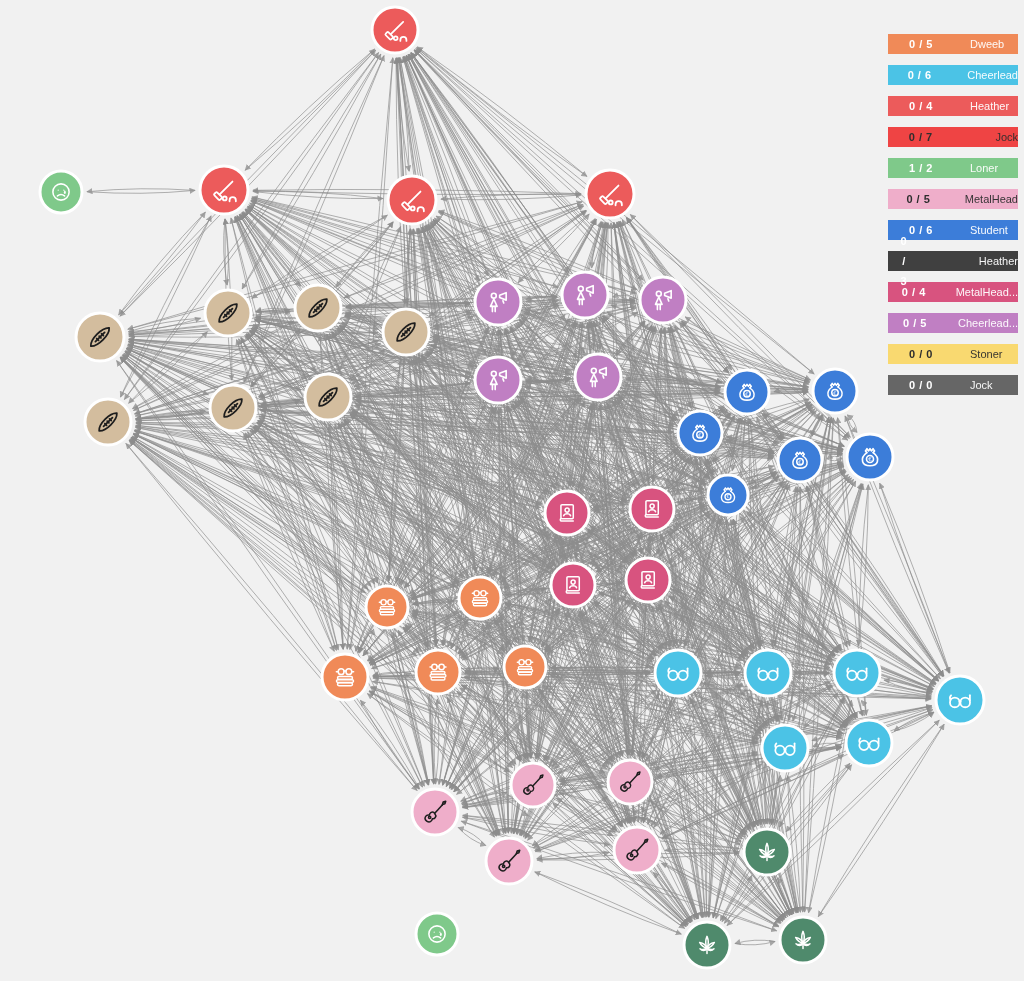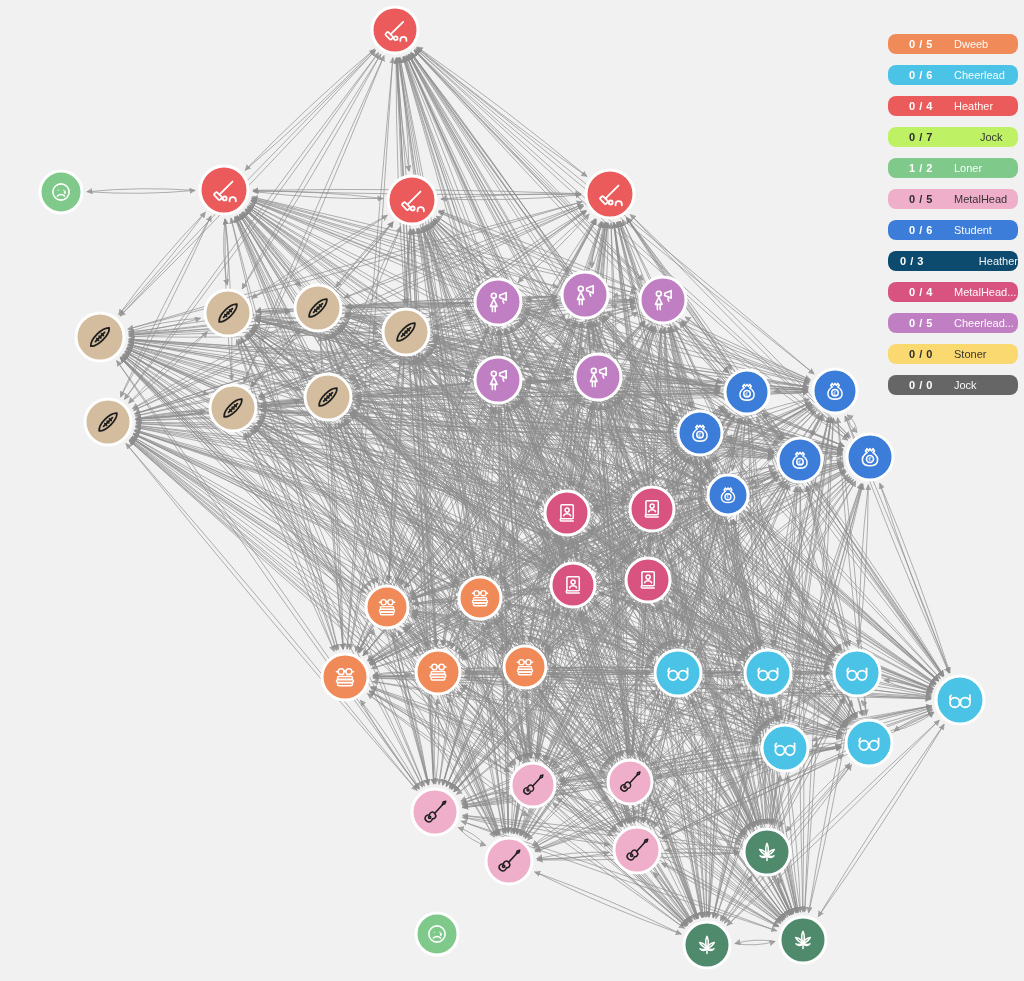--- a/index.html
+++ b/index.html
@@ -2,24 +2,24 @@
 <html><head>
 <meta charset="utf-8">
 <style>
   html,body{margin:0;padding:0;}
   body{font-family:"Liberation Sans",sans-serif;}
   .stage{position:relative;width:1024px;height:981px;overflow:hidden;}
   #graph{position:absolute;left:0;top:0;}
   .edge{fill:none;stroke-width:0.9;opacity:0.75;}
   .node{cursor:pointer;}
   .legend{position:absolute;top:34px;right:6px;width:130px;}
-  .pill{height:20px;border-radius:8px;display:flex;align-items:center;margin-bottom:11px;
+  .pill{height:20px;border-radius:0;display:flex;align-items:center;margin-bottom:11px;
         font-size:11px;line-height:20px;cursor:pointer;}
   .pill .count{width:46px;text-align:center;font-weight:700;margin-left:10px;letter-spacing:0.5px;}
-  .pill .label{margin-left:10px;opacity:0.95;white-space:nowrap;}
+  .pill .label{margin-left:26px;opacity:0.95;white-space:nowrap;}
   .icon-sym{fill:none;stroke-linecap:round;stroke-linejoin:round;}
 </style>
 </head>
 <body style="background: rgb(241, 241, 241);">
 
 <div class="stage" style="background: rgb(241, 241, 241);">
   <svg id="graph" width="1024" height="981" viewBox="0 0 1024 981" xmlns="http://www.w3.org/2000/svg">
     <defs>
       <marker id="arrow" viewBox="0 0 8 8" refX="7" refY="4" markerWidth="7" markerHeight="7" orient="auto">
         <path d="M0,0 L8,4 L0,8 Z" fill="#8C8C8C"></path>
@@ -1844,37 +1844,37 @@
         <span class="label">Dweeb</span>
       </div>
       <div class="pill" style="background: rgb(75, 195, 230); color: rgb(255, 255, 255);">
         <span class="count">0 / 6</span>
         <span class="label">Cheerlead</span>
       </div>
       <div class="pill" style="background: rgb(236, 91, 91); color: rgb(255, 255, 255);">
         <span class="count">0 / 4</span>
         <span class="label">Heather</span>
       </div>
-      <div class="pill" style="background: #bef264; color: rgb(46, 46, 46); gap: 26px;">
+      <div class="pill" style="background: #ef4444; color: rgb(46, 46, 46); gap: 26px;">
         <span class="count">0 / 7</span>
         <span class="label">Jock</span>
       </div>
       <div class="pill" style="background: rgb(127, 201, 138); color: rgb(255, 255, 255);">
         <span class="count">1 / 2</span>
         <span class="label">Loner</span>
       </div>
       <div class="pill" style="background: rgb(239, 174, 202); color: rgb(46, 46, 46);">
         <span class="count">0 / 5</span>
         <span class="label">MetalHead</span>
       </div>
       <div class="pill" style="background: rgb(60, 125, 217); color: rgb(255, 255, 255);">
         <span class="count">0 / 6</span>
         <span class="label">Student</span>
       </div>
-      <div class="pill" style="background: #0c4a6e; color: rgb(255, 255, 255); gap: 43px;">
+      <div class="pill" style="background: #404040; color: rgb(255, 255, 255); gap: 43px;">
         <span class="count">0 / 3</span>
         <span class="label">Heather</span>
       </div>
       <div class="pill" style="background: rgb(216, 83, 127); color: rgb(255, 255, 255);">
         <span class="count">0 / 4</span>
         <span class="label">MetalHead...</span>
       </div>
       <div class="pill" style="background: rgb(192, 127, 195); color: rgb(255, 255, 255);">
         <span class="count">0 / 5</span>
         <span class="label">Cheerlead...</span>

